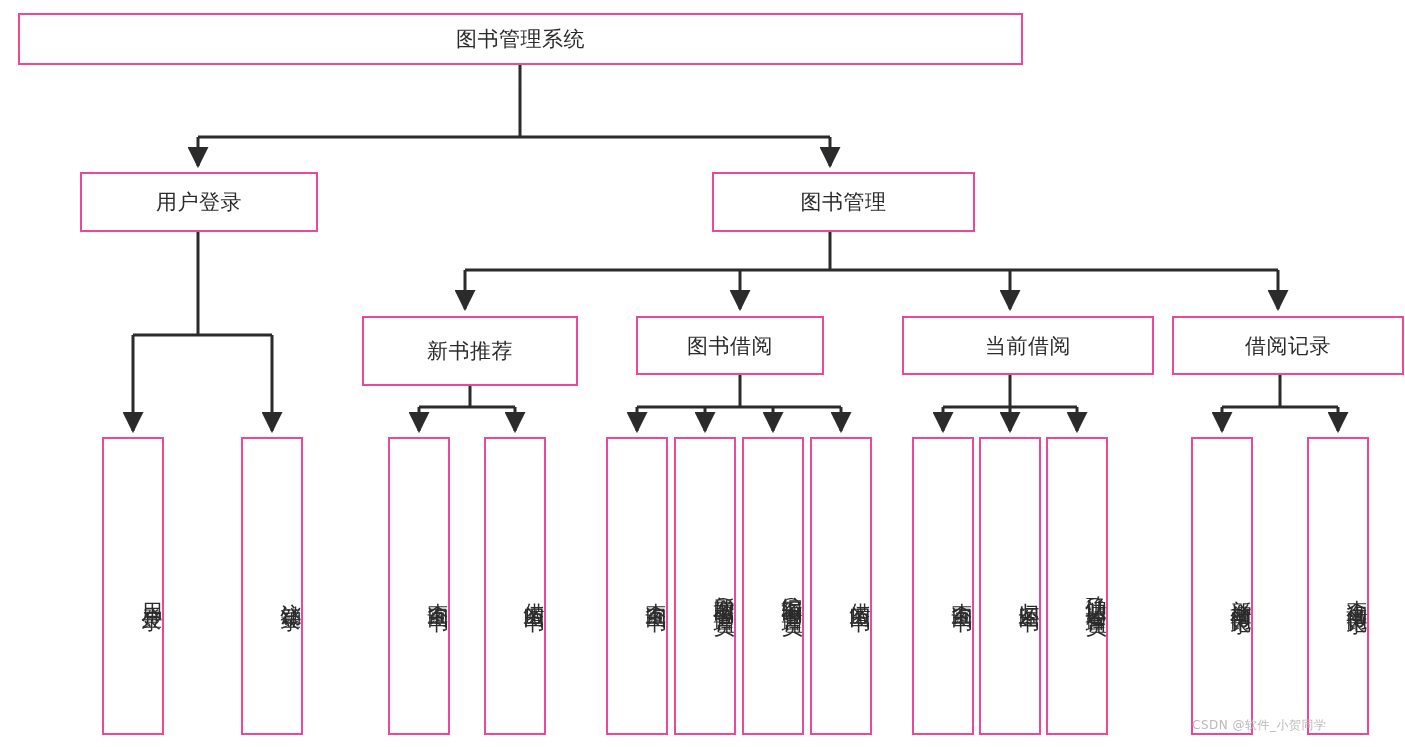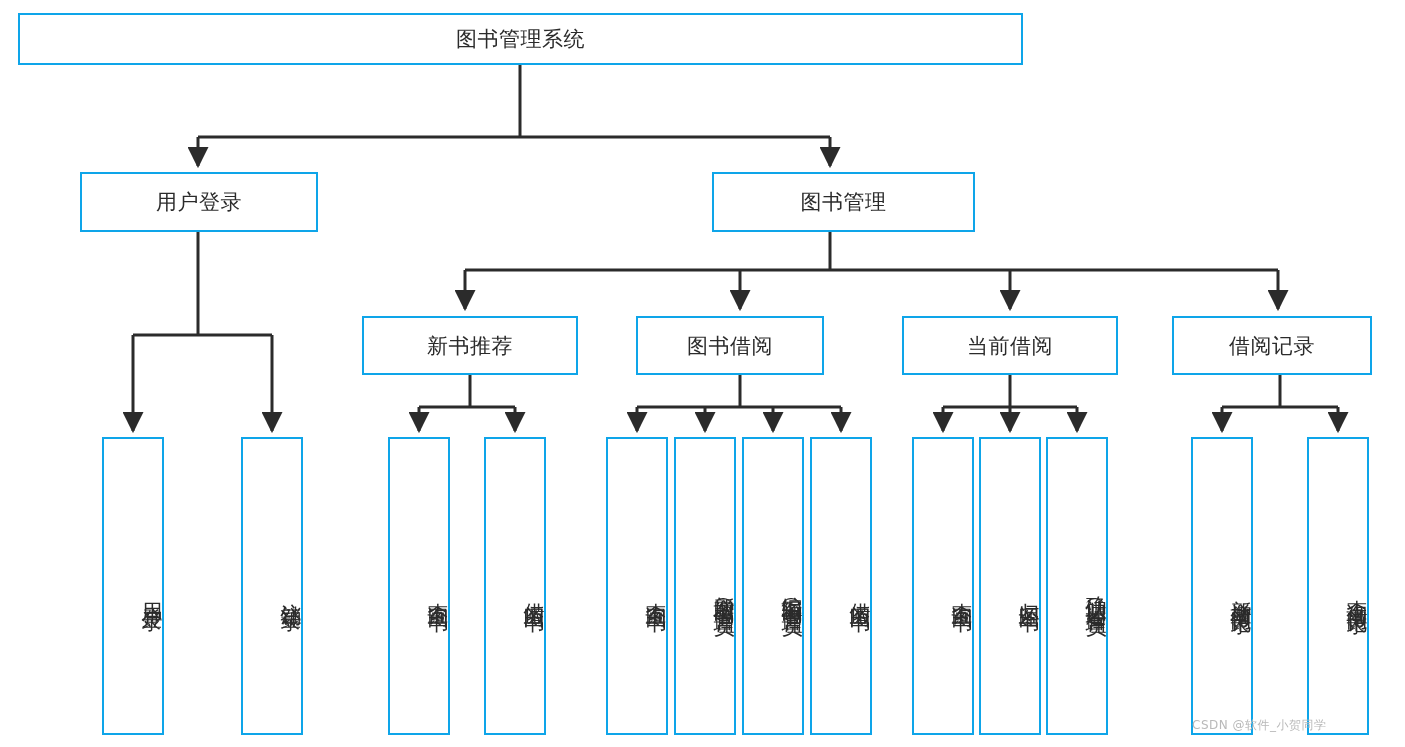--- a/index.html
+++ b/index.html
@@ -22,21 +22,21 @@
     position: absolute;
     left: 0;
     top: 0;
     width: 1405px;
     height: 747px;
     pointer-events: none;
   }
   .node {
     position: absolute;
     box-sizing: border-box;
-    border: 2px solid #0ea5e9;
+    border: 2px solid #ec4899;
     background: #ffffff;
     display: flex;
     align-items: center;
     justify-content: center;
     color: #2b2b2b;
   }
   .node.horiz {
     font-size: 21px;
     letter-spacing: 0.5px;
   }
@@ -124,30 +124,30 @@
     <span class="label">图书管理系统</span>
   </div>
 
   <div class="node horiz" style="left:80px; top:172px; width:238px; height:60px;">
     <span class="label">用户登录</span>
   </div>
   <div class="node horiz" style="left:712px; top:172px; width:263px; height:60px;">
     <span class="label">图书管理</span>
   </div>
 
-  <div class="node horiz" style="left:362px; top:316px; width:216px; height:59px;">
+  <div class="node horiz" style="left:362px; top:316px; width:216px; height:70px;">
     <span class="label">新书推荐</span>
   </div>
   <div class="node horiz" style="left:636px; top:316px; width:188px; height:59px;">
     <span class="label">图书借阅</span>
   </div>
-  <div class="node horiz" style="left:902px; top:316px; width:216px; height:59px;">
+  <div class="node horiz" style="left:902px; top:316px; width:252px; height:59px;">
     <span class="label">当前借阅</span>
   </div>
-  <div class="node horiz" style="left:1172px; top:316px; width:200px; height:59px;">
+  <div class="node horiz" style="left:1172px; top:316px; width:232px; height:59px;">
     <span class="label">借阅记录</span>
   </div>
 
   <div class="node vert" style="left:102px; top:437px; width:62px; height:298px;">
     <span class="label">用户登录</span>
   </div>
   <div class="node vert" style="left:241px; top:437px; width:62px; height:298px;">
     <span class="label">注销登录</span>
   </div>
 

